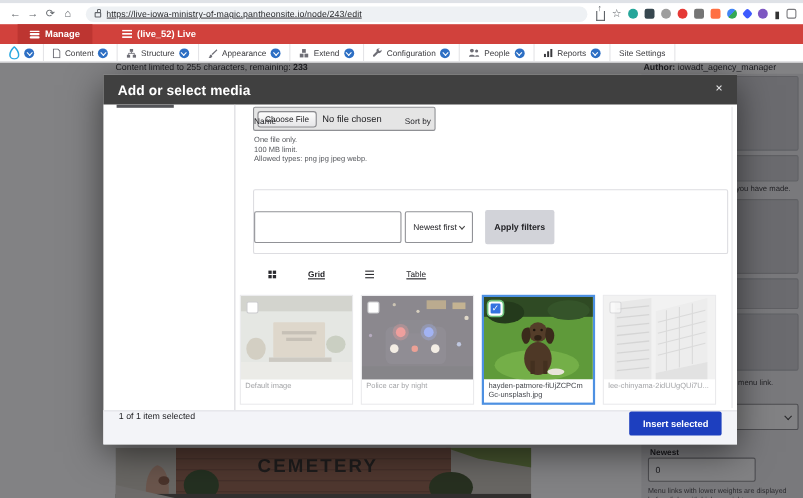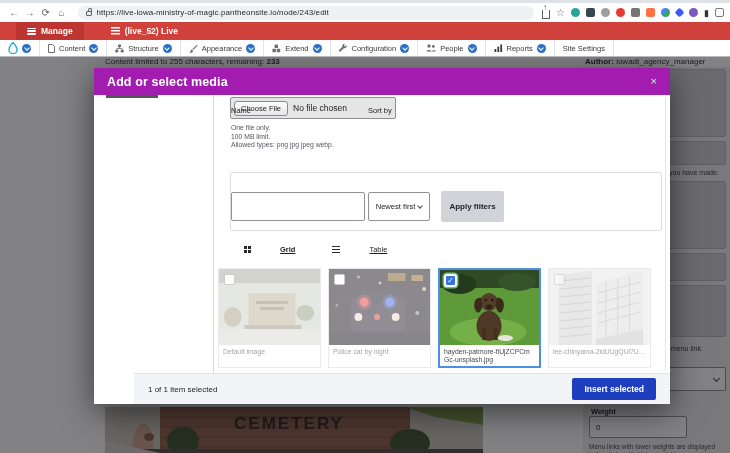--- a/index.html
+++ b/index.html
@@ -9,21 +9,21 @@
     background:#fff; font-family:"Liberation Sans", sans-serif;
     -webkit-font-smoothing:antialiased;
   }
   
   .tabstrip{position:absolute;left:0;top:0;width:730px;height:3px;background:#dfe2e7;}
   .omnibox{position:absolute;left:0;top:3px;width:730px;height:19px;background:#fff;display:flex;align-items:center;padding:0 6px;z-index:40;}
   .navglyph{font-size:10px;color:#5f6368;width:16px;text-align:center;line-height:19px;}
   .urlpill{height:14px;width:460px;margin:0 8px;border-radius:7px;background:#eef1f4;display:flex;align-items:center;padding:0 8px;gap:5px;}
   .lock{width:6px;height:5px;border:1px solid #5f6368;border-radius:1px;position:relative;margin-top:2px;}
   .lock:before{content:"";position:absolute;left:1px;top:-4px;width:2px;height:3px;border:1px solid #5f6368;border-bottom:none;border-radius:2px 2px 0 0;}
-  .urltext{font-size:8px;color:#28292c;letter-spacing:.1px;white-space:nowrap;overflow:hidden;}
+  .urltext{font-size:8px;color:#28292c;letter-spacing:.1px;white-space:nowrap;overflow:hidden;text-decoration:underline;}
   .chrome-right{margin-left:auto;display:flex;align-items:center;gap:6px;}
   .ext{width:9px;height:9px;border-radius:50%;display:inline-block;}
   .ext.sq{border-radius:2px;}
   .share-ic{width:8px;height:9px;border:1px solid #5f6368;border-top:none;position:relative;margin-top:3px;}
   .share-ic:before{content:"↑";position:absolute;left:0px;top:-7px;font-size:8px;color:#5f6368;}
   .star-ic{font-size:10px;color:#5f6368;line-height:10px;}
   .puzzle-ic{font-size:9px;color:#333;line-height:10px;}
   .profile-ic{width:9px;height:9px;border:1px solid #7a7a7e;border-radius:2px;background:#fff;}
   
   .adminbar{position:absolute;left:0;top:22px;width:730px;height:18px;background:#d1413c;display:flex;align-items:stretch;color:#fff;z-index:40;}
@@ -49,21 +49,21 @@
   .frag{position:absolute;font-size:7px;color:#3a3a3e;white-space:nowrap;}
   .side-select{position:absolute;left:6px;width:137px;height:24px;background:#fff;border:1px solid #8e8e92;border-radius:2px;}
   .side-select .chev{position:absolute;right:6px;top:8px;width:5px;height:5px;border-right:1.4px solid #444;border-bottom:1.4px solid #444;transform:rotate(45deg);}
   .weight-label{position:absolute;left:8px;font-size:7.5px;font-weight:bold;color:#232327;}
   .weight-input{position:absolute;left:6px;width:98px;height:22px;background:#fff;border:1px solid #8e8e92;border-radius:2px;font-size:8px;color:#232327;padding:6px;}
   .weight-help{position:absolute;left:6px;width:140px;font-size:6.5px;line-height:8px;color:#4a4a4e;}
   .cem-photo{position:absolute;left:105px;top:350px;width:378px;height:46px;}
   .overlay{position:absolute;left:0;top:57px;width:730px;height:396px;background:rgba(16,16,20,.52);z-index:5;}
   
   .modal{position:absolute;left:94px;top:68px;width:576px;height:336px;background:#fff;z-index:20;box-shadow:0 8px 30px rgba(0,0,0,.55);}
-  .modal-header{height:27px;background:#a21caf;color:#fff;display:flex;align-items:center;padding:0 13px;}
+  .modal-header{height:27px;background:#404040;color:#fff;display:flex;align-items:center;padding:0 13px;}
   .modal-title{font-size:12.5px;font-weight:bold;letter-spacing:.1px;}
   .modal-close{margin-left:auto;font-size:11px;color:#e8e8ea;cursor:pointer;line-height:11px;}
   .modal-body{position:relative;height:278px;overflow:hidden;}
   .leftcol-divider{position:absolute;left:119px;top:0;bottom:0;width:1px;background:#d8d8dc;}
   .clipped-heading{position:absolute;left:12px;top:0px;width:52px;height:3px;background:#35363b;opacity:.85;}
   .scroll-track{position:absolute;right:4px;top:2px;bottom:2px;width:1px;background:#e6e6ea;}
   .upload-box{position:absolute;left:136px;top:2px;width:166px;height:22px;border:1px solid #8f9094;border-radius:2px;display:flex;align-items:center;padding:0 3px;gap:5px;background:#e5e5e5;}
   .choose-btn{font-size:7.5px;color:#1d1d20;background:linear-gradient(#fdfdfd,#e6e6e8);border:1px solid #8a8a8e;border-radius:3px;padding:2px 6px;white-space:nowrap;}
   .upload-status{font-size:8.5px;color:#1d1d20;white-space:nowrap;}
   .upload-notes{position:absolute;left:137px;top:29px;font-size:6.8px;line-height:8.5px;color:#55575c;}
@@ -84,21 +84,21 @@
   .cards{position:absolute;left:124px;top:173px;display:flex;gap:7px;}
   .card{position:relative;width:103px;height:100px;background:#fff;border:1px solid #d6d7db;}
   .card.dimmed{opacity:.5;}
   .card.selected{border:2px solid #4d90e2;}
   .thumb{display:block;width:100%;height:76px;}
   .card.selected .thumb{height:75px;}
   .card-label{font-size:6.8px;line-height:8px;color:#46484e;padding:3px 4px 0 4px;word-break:break-all;}
   .card-label.nowrap{white-space:nowrap;overflow:hidden;word-break:normal;}
   .cb{position:absolute;left:5px;top:5px;width:11px;height:11px;background:#fff;border:1px solid #9a9aa0;border-radius:2px;}
   .cb.checked{background:#3473e0;border:1px solid #fff;box-shadow:0 0 0 1px #fff,0 0 0 2.5px #6cc07a;color:#fff;font-size:8px;line-height:10px;text-align:center;}
-  .modal-footer{height:31px;background:#f3f4f8;border-top:1px solid #e2e2e6;display:flex;align-items:center;padding:0 14px;margin-left:40px;}
+  .modal-footer{height:31px;background:#f3f4f8;border-top:1px solid #e2e2e6;display:flex;padding:0 14px;}
   .footer-status{font-size:8px;color:#232327;}
   .insert-btn{margin-left:auto;background:#1d3fbf;color:#fff;border:none;border-radius:2px;font-size:8.5px;font-weight:bold;padding:0 12px;height:22px;display:flex;align-items:center;font-family:"Liberation Sans",sans-serif;}
 </style>
 </head>
 <body>
 
 <div class="screen">
 
   <div class="tabstrip"></div>
   <div class="omnibox">
@@ -244,21 +244,21 @@
       <div class="panel" style="top:2px;height:68px;"></div>
       <div class="panel" style="top:74px;height:24px;"></div>
       <div class="frag" style="left:86px;top:102px;">you have made.</div>
       <div class="panel" style="top:114px;height:68px;"></div>
       <div class="panel" style="top:186px;height:28px;"></div>
       <div class="panel" style="top:218px;height:52px;"></div>
       <div class="frag" style="left:88px;top:278px;">menu link.</div>
       <div class="side-select" style="top:300px;">
           <span class="chev"></span>
         </div>
-      <div class="weight-label" style="top:340px;">Weight</div>
+      <div class="weight-label" style="top:340px;">Newest</div>
       <div class="weight-input" style="top:349px;">0</div>
       <div class="weight-help" style="top:376px;">Menu links with lower weights are displayed before links with higher weights.</div>
     </div>
 
     <svg class="cem-photo" viewBox="0 0 378 46" preserveAspectRatio="none">
       <rect x="0" y="0" width="378" height="46" fill="#c8c4bb"></rect>
       <polygon points="300,0 378,0 378,18 330,10" fill="#7d9c49"></polygon>
       <rect x="55" y="0" width="250" height="46" fill="#94634f"></rect>
       <g stroke="#7a4f3f" stroke-width="1">
           <line x1="55" y1="10" x2="305" y2="10"></line>

